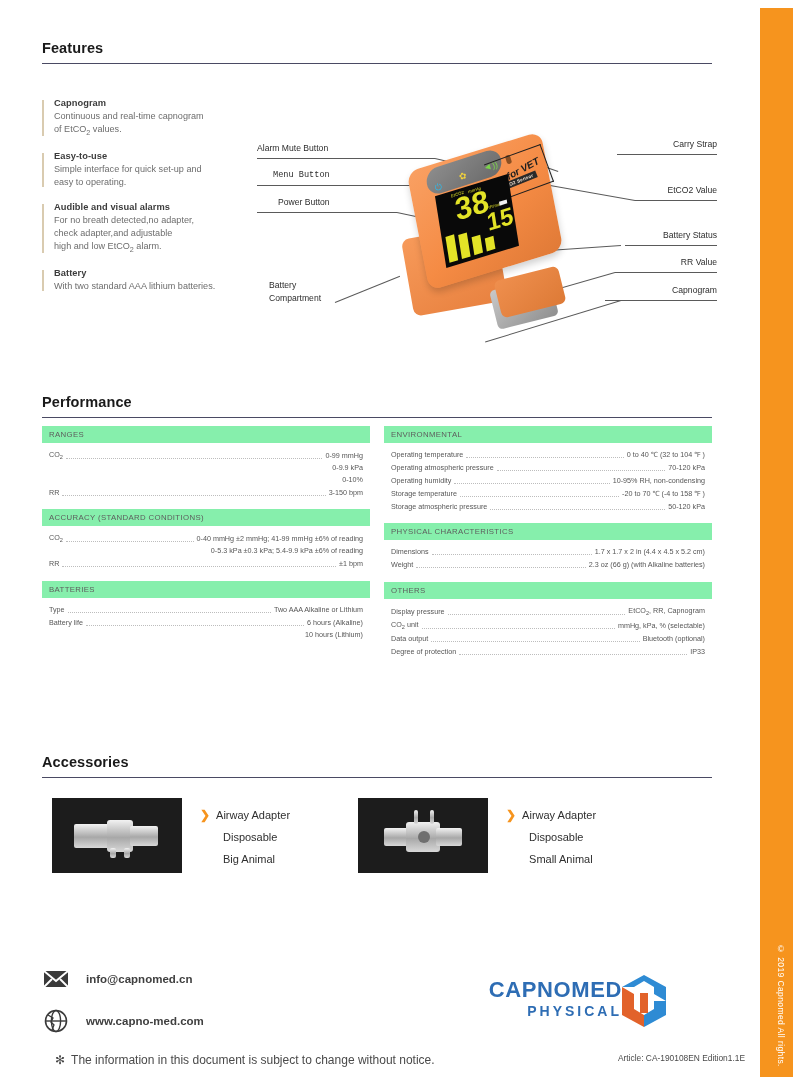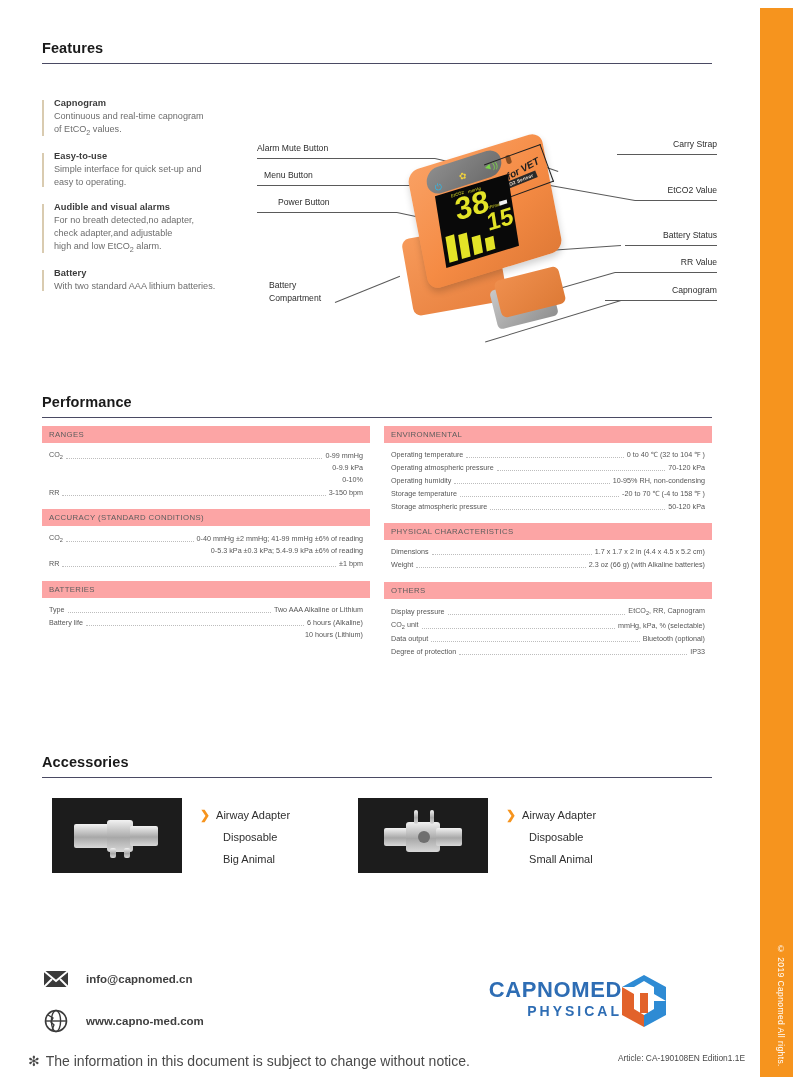--- a/index.html
+++ b/index.html
@@ -140,21 +140,21 @@
     position: absolute; left: 112px; top: 20px; width: 60px; height: 40px;
     border: 1.4px solid #1f1f1f; border-left: none;
     transform: rotate(-20deg);
   }
 
   
   #performance { left: 42px; top: 394px; width: 670px; }
   .spec-cols { position: absolute; top: 32px; left: 0; width: 670px; display: flex; gap: 14px; }
   .spec-col { width: 328px; }
   .spec-hd {
-    background: #fca5a5; color: #5d5d5d; font-size: 7.8px;
+    background: #86efac; color: #5d5d5d; font-size: 7.8px;
     padding: 4px 7px; letter-spacing: .35px; margin-top: 5px;
   }
   .spec-hd:first-child { margin-top: 0; }
   .spec-row {
     display: flex; align-items: flex-end; font-size: 7.2px; color: #565656;
     padding: 2.5px 7px 0 7px; line-height: 1.45;
   }
   .spec-row.first { padding-top: 7px; }
   .sp-k { white-space: nowrap; }
   .sp-k sub { font-size: 5.6px; }
@@ -198,22 +198,22 @@
   .logo-1 {
     font-size: 22px; font-weight: bold; color: #2e6db4; letter-spacing: .6px; line-height: 1;
   }
   .logo-2 {
     font-size: 14px; font-weight: bold; color: #2e6db4; letter-spacing: 3px;
     line-height: 1; margin-top: 3px;
   }
   .logo-mark { position: relative; width: 56px; height: 56px; margin-left: -6px; }
 
   .foot-note {
-    position: absolute; left: 28px; top: 1053px;
-    font-size: 14px; color: #4a4a4a;
+    position: absolute; left: 55px; top: 1053px;
+    font-size: 12px; color: #4a4a4a;
   }
   .foot-star { color: #4a4a4a; margin-right: 6px; }
   .foot-article {
     position: absolute; right: 48px; top: 1053px;
     font-size: 8.4px; color: #4a4a4a; text-align: right;
   }
 </style>
 </head>
 <body>
 
@@ -247,21 +247,21 @@
     </div>
 
     <div class="device-area">
 
       <div class="callout" style="left:0px; top:48px;">
         <span class="lbl">Alarm Mute Button</span>
       </div>
       <div class="lead" style="left:0px; top:63px; width:178px;"></div>
       <div class="lead d" style="left:178px; top:63px; width:50px; transform:rotate(13deg);"></div>
 
-      <div class="callout" style="left:7px; top:75px;">
+      <div class="callout" style="left:16px; top:75px;font-family:Liberation Mono, monospace;">
         <span class="lbl">Menu Button</span>
       </div>
       <div class="lead" style="left:0px; top:90px; width:155px;"></div>
       <div class="lead d" style="left:155px; top:90px; width:52px; transform:rotate(13deg);"></div>
 
       <div class="callout" style="left:0px; top:102px;padding-left:21px;">
         <span class="lbl">Power Button</span>
       </div>
       <div class="lead" style="left:0px; top:117px; width:140px;"></div>
       <div class="lead d" style="left:140px; top:117px; width:48px; transform:rotate(12deg);"></div>

